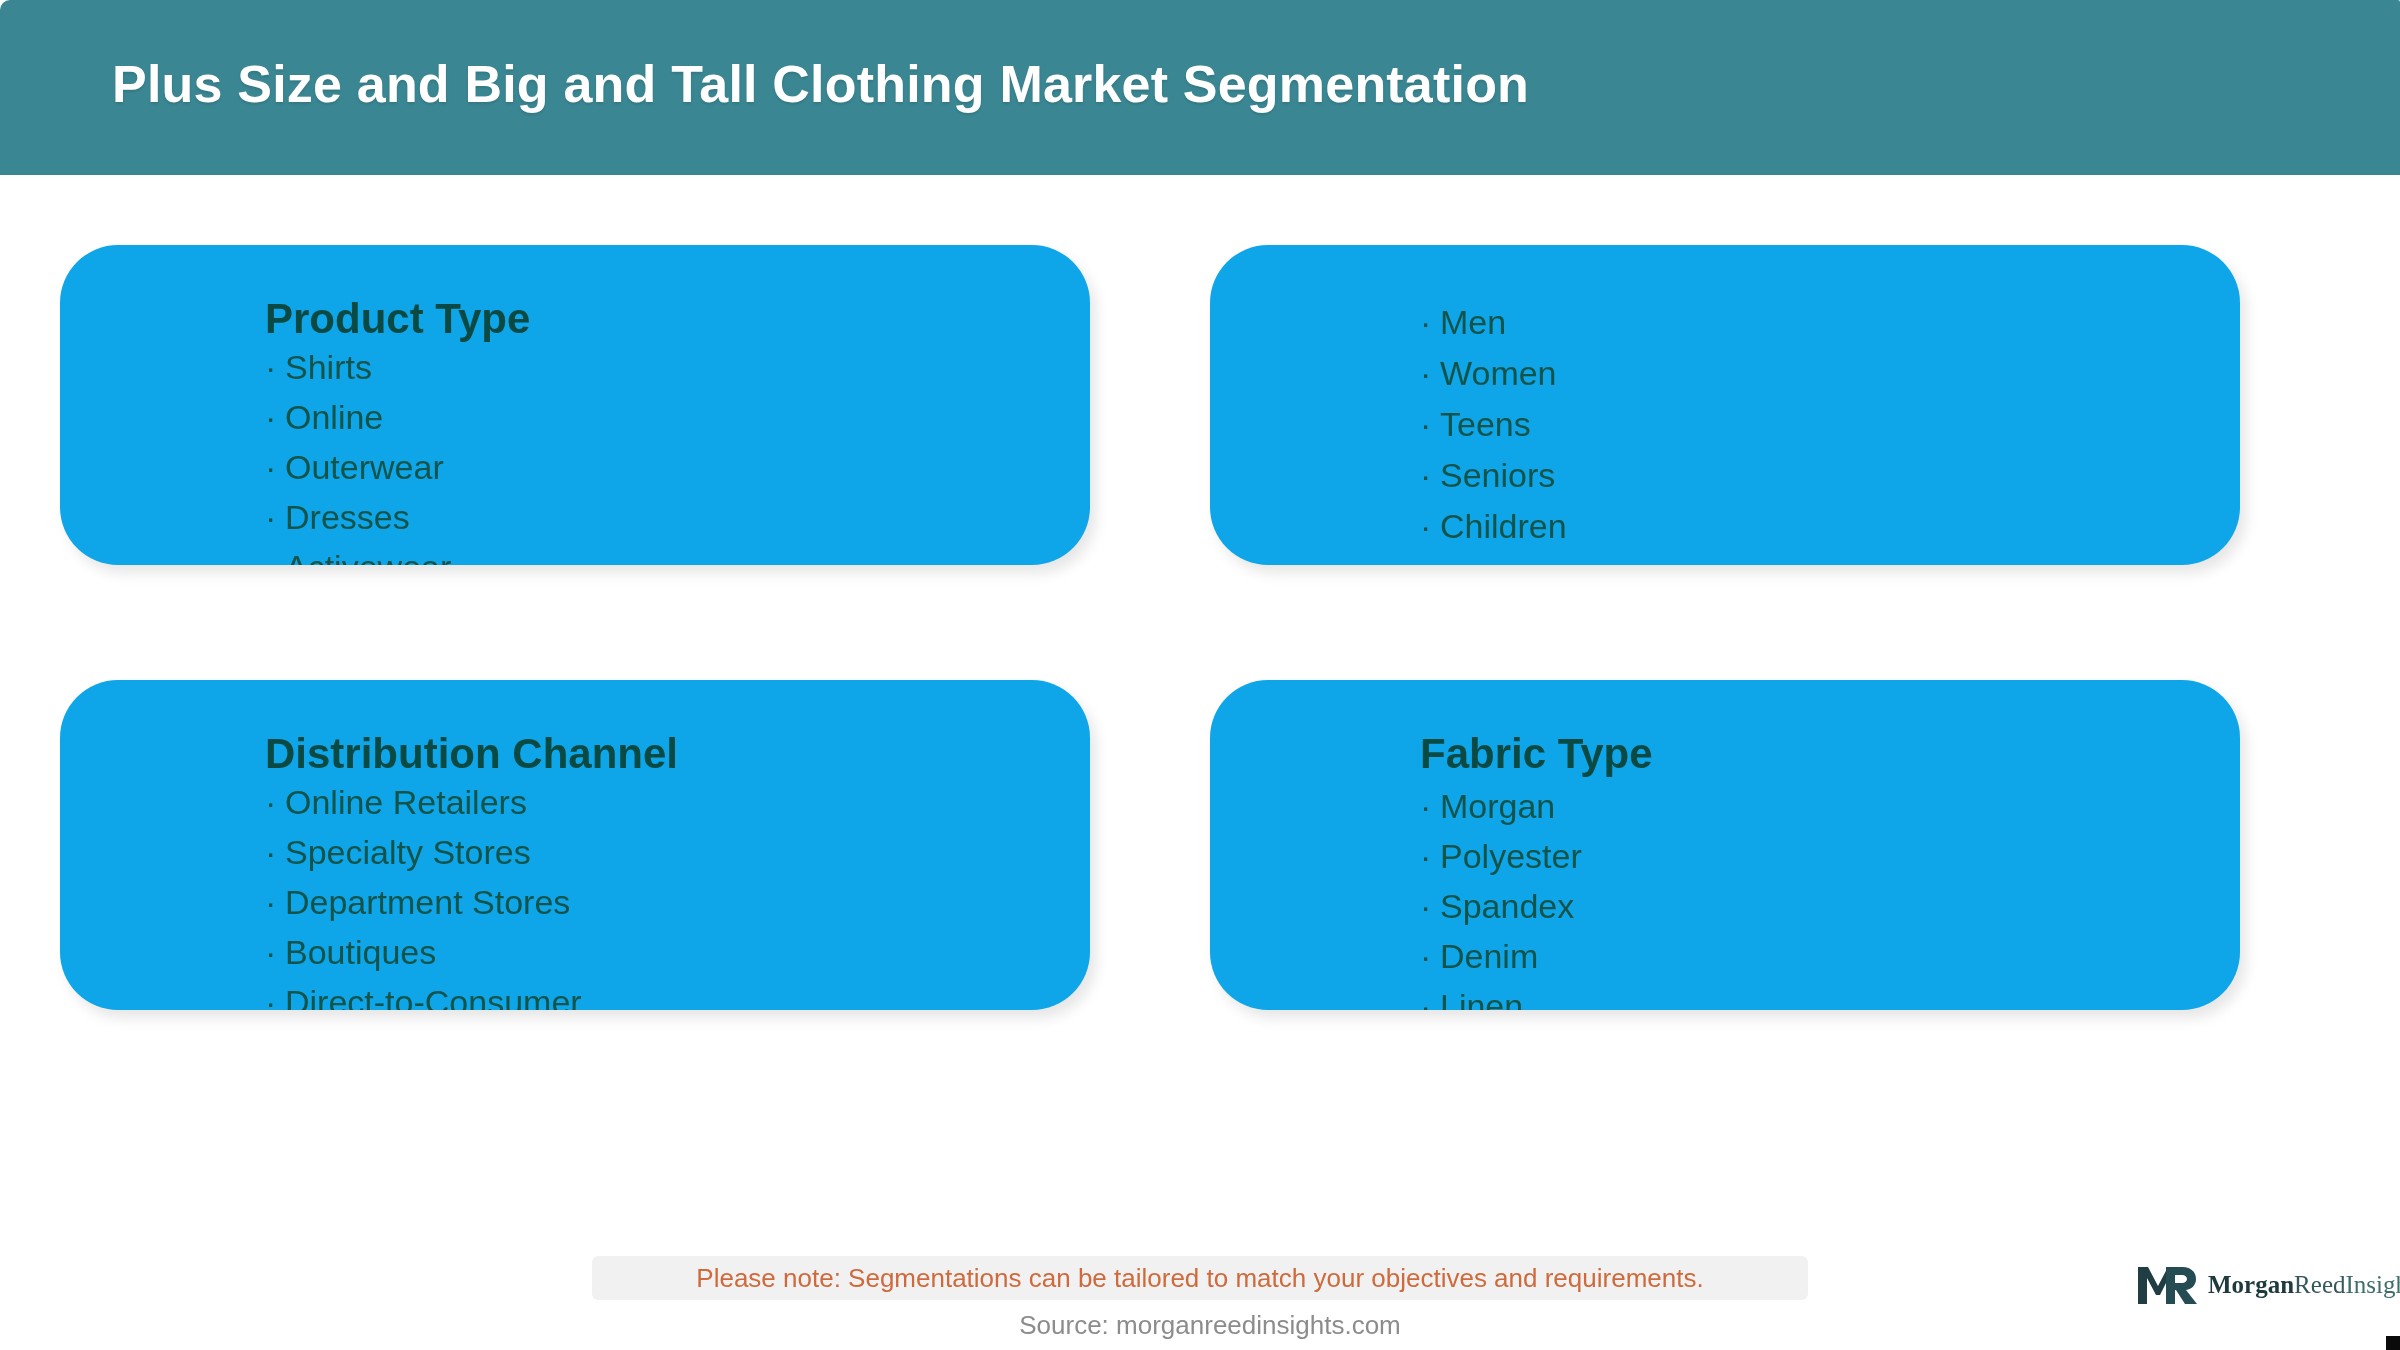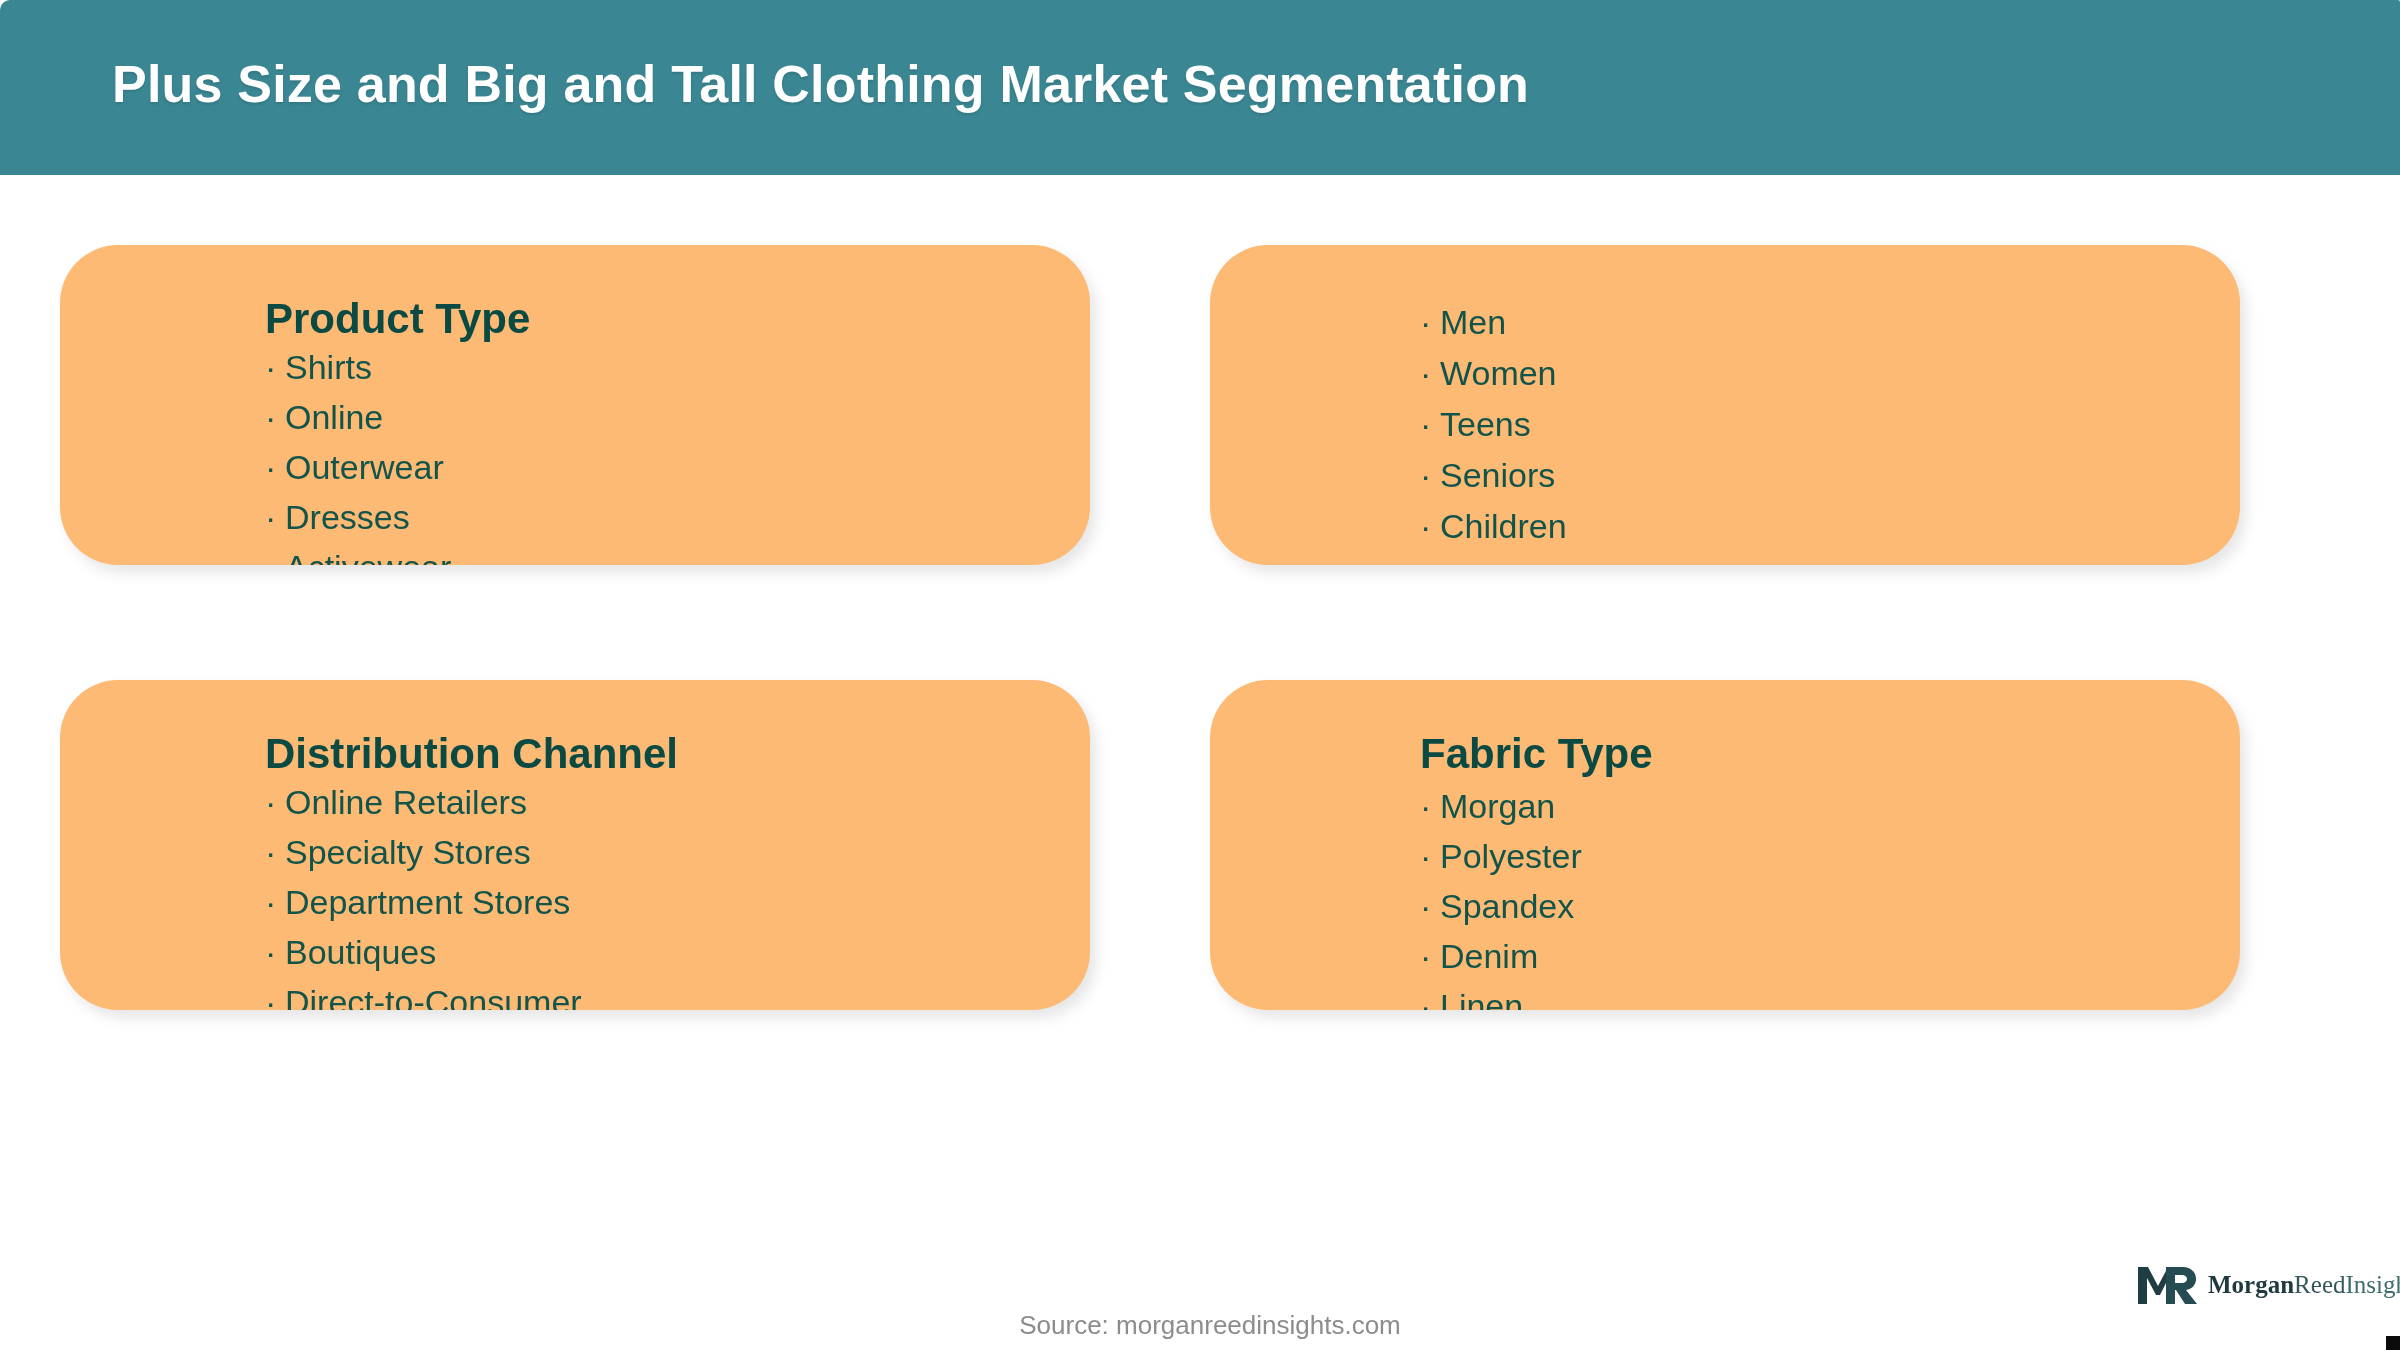--- a/index.html
+++ b/index.html
@@ -44,21 +44,21 @@
   
   .cards-area {
     position: absolute;
     left: 0;
     top: 175px;
     width: 2400px;
     height: 1060px;
   }
   .card {
     position: absolute;
-    background: #fdba74;
+    background: #0ea5e9;
     border-radius: 58px;
     box-shadow: 6px 8px 14px rgba(0,0,0,0.10);
     box-sizing: border-box;
     overflow: hidden;
   }
   .card-inner {
     padding-top: 52px;
   }
   .card-title {
     color: #0B4A42;
@@ -314,20 +314,23 @@
             <span>Linen</span>
           </li>
 
       </ul>
     </div>
   </div>
 
 </div>
 
 <div class="footer">
+  <div class="note-box">
+    <span class="note-text">Please note: Segmentations can be tailored to match your objectives and requirements.</span>
+  </div>
   <div class="source-text">Source: morganreedinsights.com</div>
 </div>
 
 <div class="logo">
   <svg class="logo-mark" viewBox="0 0 124 84">
     <path d="M4 80 L4 6 L24 6 L44 44 L64 6 L64 30 L48 62 L40 62 L22 28 L22 80 Z" fill="#1F3D42"></path>
     <path d="M60 80 L60 6 L92 6 C110 6 120 16 120 30 C120 42 112 50 100 52 L122 80 L98 80 L80 52 L78 52 L78 80 Z M78 22 L78 38 L92 38 C98 38 102 34 102 30 C102 26 98 22 92 22 Z" fill="#254C52"></path>
   </svg>
   <div class="logo-text">
     <div class="logo-line-1"><span class="bold-part">Morgan</span><span class="light-part">Reed</span></div>

